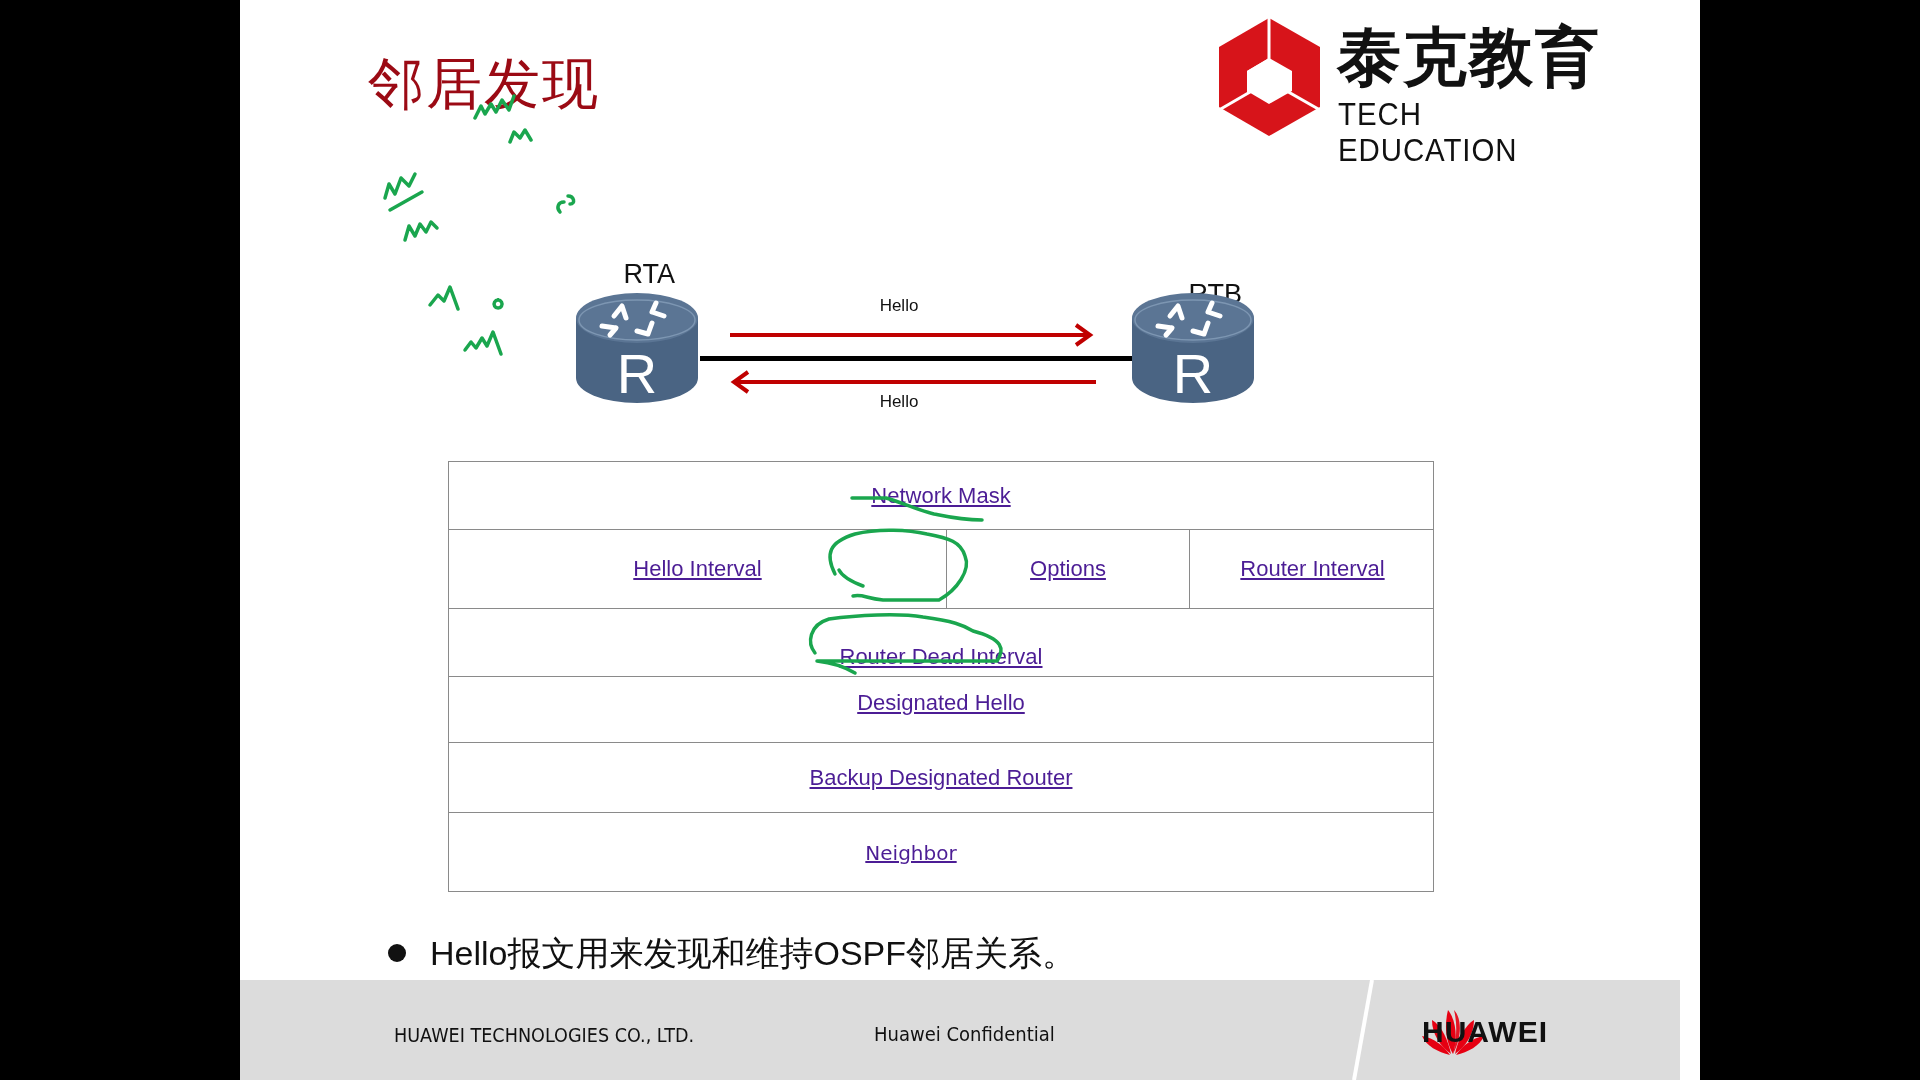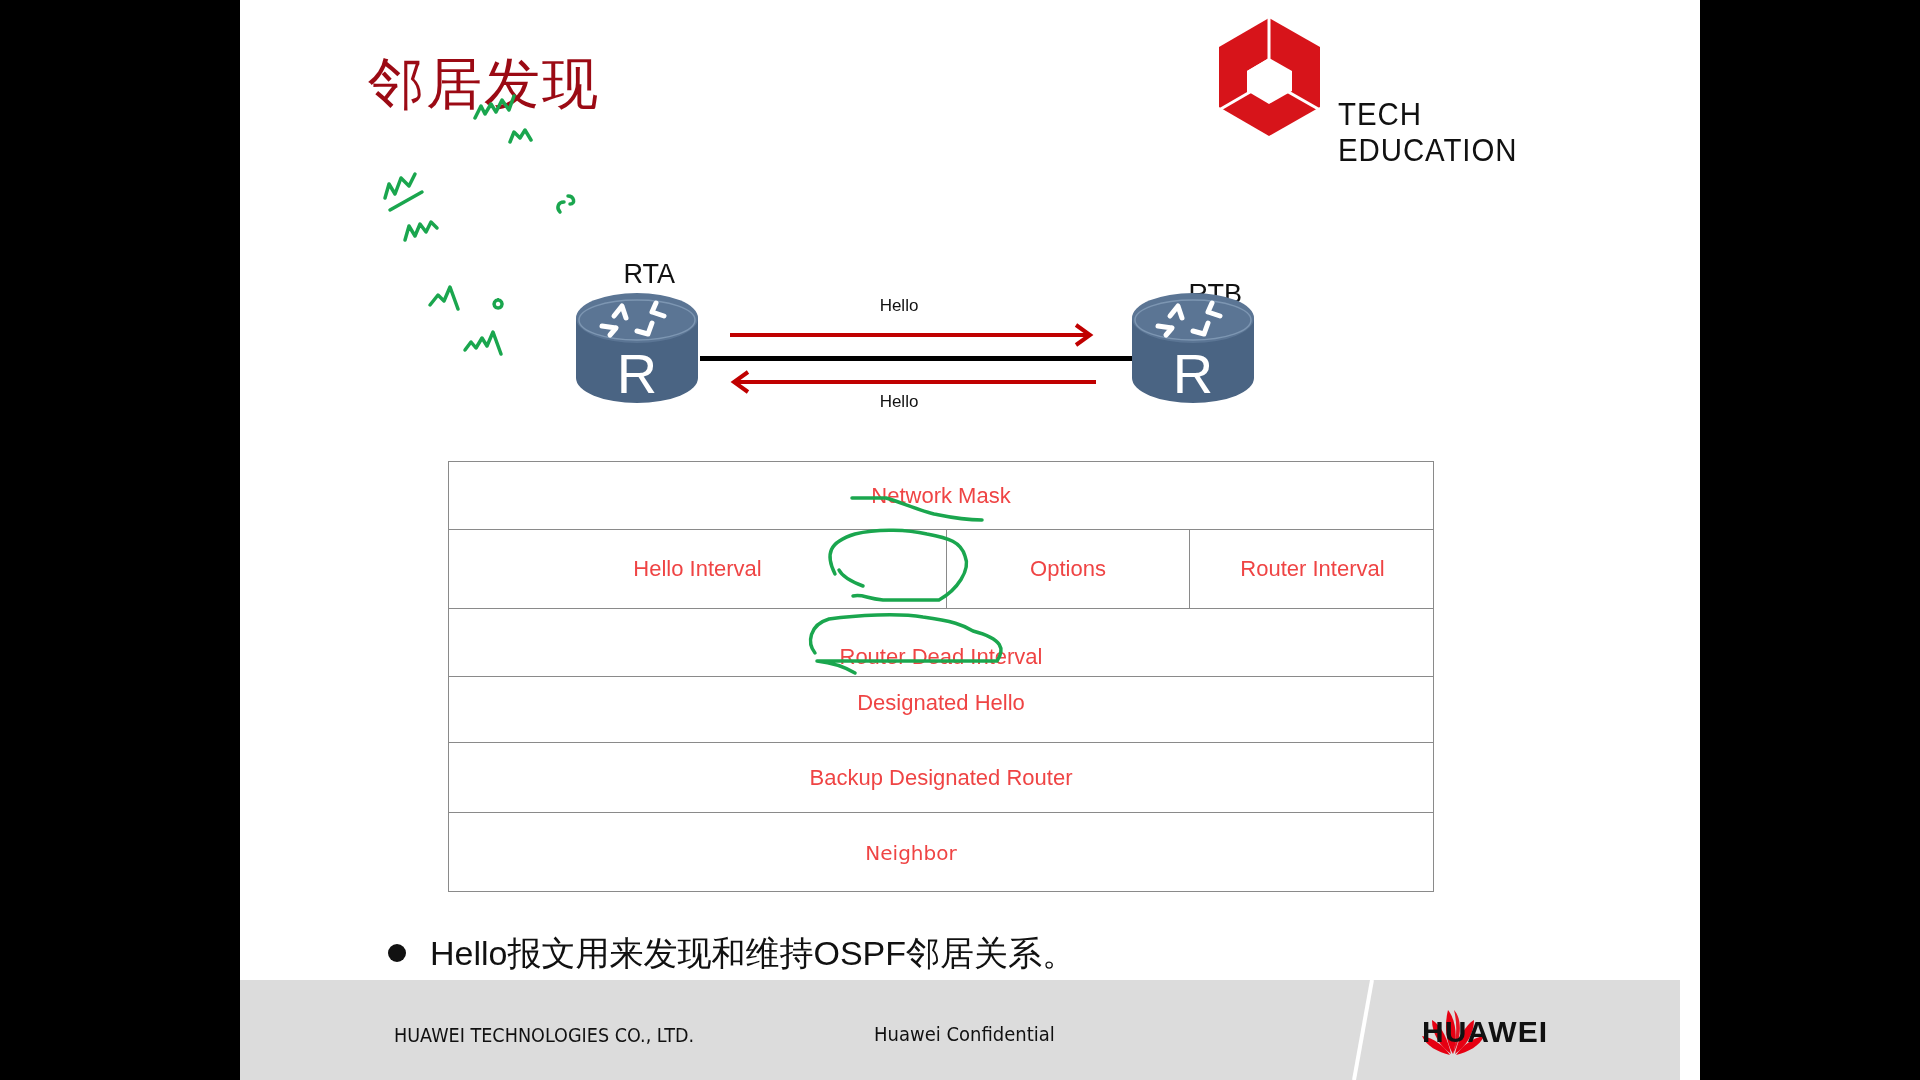--- a/index.html
+++ b/index.html
@@ -13,21 +13,21 @@
   .logo-cn { position:absolute; left:120px; top:0; font-size:64px; font-weight:bold; color:#111; letter-spacing:2px;
              line-height:78px; font-family:"DejaVu Sans", sans-serif; }
   .logo-en { position:absolute; left:121px; top:78px; font-size:32px; color:#111; letter-spacing:1px; line-height:36px;
              font-family:"Liberation Sans", sans-serif; transform:scaleX(0.92); transform-origin:left; }
   .router-label { font-size:27px; color:#111; text-align:right; width:80px; }
   .hello-label { font-size:17px; color:#111; text-align:center; width:120px; }
   .table { left:208px; top:461px; width:986px; height:431px; border:1px solid #8a8a8a; box-sizing:border-box; }
   .row { position:absolute; left:0; width:100%; border-bottom:1px solid #8a8a8a; box-sizing:border-box; }
   .row:last-child { border-bottom:none; }
   .cell { position:absolute; top:0; height:100%; display:flex; align-items:center; justify-content:center;
-          font-size:22px; color:#ef4444; box-sizing:border-box; }
+          font-size:22px; color:#4c1d95; box-sizing:border-box;text-decoration:underline; }
   .vline { border-left:1px solid #8a8a8a; }
   .bullet-line { left:148px; top:930px; font-size:34px; color:#111; line-height:46px; display:flex; align-items:center; }
   .bullet-dot { width:18px; height:18px; border-radius:50%; background:#111; margin-right:24px; }
   .footer { left:0; top:980px; width:1440px; height:100px; background:#dcdcdc; }
   .footer-company { left:154px; top:1023px; font-size:20px; color:#111; font-family:"DejaVu Sans", sans-serif; transform:scaleX(0.88); transform-origin:left; }
   .footer-conf { left:634px; top:1022px; font-size:20px; color:#111; font-family:"DejaVu Sans", sans-serif; transform:scaleX(0.9); transform-origin:left; }
   .footer-brand { left:1182px; top:1015px; font-size:30px; font-weight:bold; color:#111; letter-spacing:1px; }
   .ink { left:0; top:0; width:1440px; height:1080px; pointer-events:none; }
 </style>
 </head>
@@ -40,20 +40,21 @@
   <div class="abs logo">
     <svg width="105" height="118" viewBox="0 0 105 118" style="position:absolute;left:0;top:0;">
       <polygon points="52,0 103,29 103,89 52,118 2,89 2,29" fill="#d7141a"></polygon>
       <polygon points="52,40 75,53 75,73 52,86 30,73 30,53" fill="#fff"></polygon>
       <polygon points="30,53 52,40 52,63 30,76" fill="#fff"></polygon>
       <line x1="52" y1="0" x2="52" y2="63" stroke="#fff" stroke-width="3"></line>
       <line x1="52" y1="63" x2="2" y2="92" stroke="#fff" stroke-width="3"></line>
       <line x1="52" y1="63" x2="103" y2="92" stroke="#fff" stroke-width="3"></line>
       <polygon points="32,52 52,40 72,52 72,74 52,86 32,74" fill="none" stroke="#d7141a" stroke-width="0"></polygon>
     </svg>
+    <div class="logo-cn">泰克教育</div>
     <div class="logo-en">TECH  EDUCATION</div>
   </div>
 
   <div>
     <div class="abs router-label" style="left:355px;top:259px;">RTA</div>
     <div class="abs router-label" style="left:922px;top:259px;margin-top:20px;">RTB</div>
 
     <div class="abs" style="left:460px;top:356px;width:440px;height:5px;background:#000;"></div>
 
     <svg class="abs" style="left:334px;top:290px;" width="126" height="115" viewBox="0 0 126 115">

